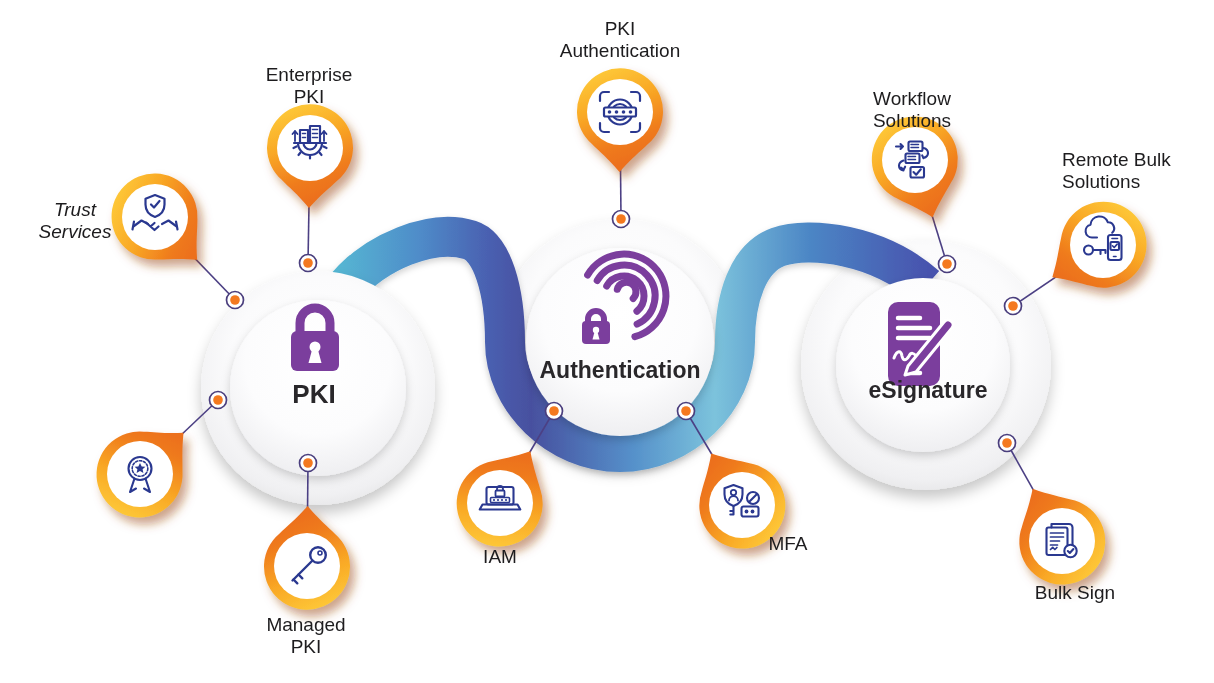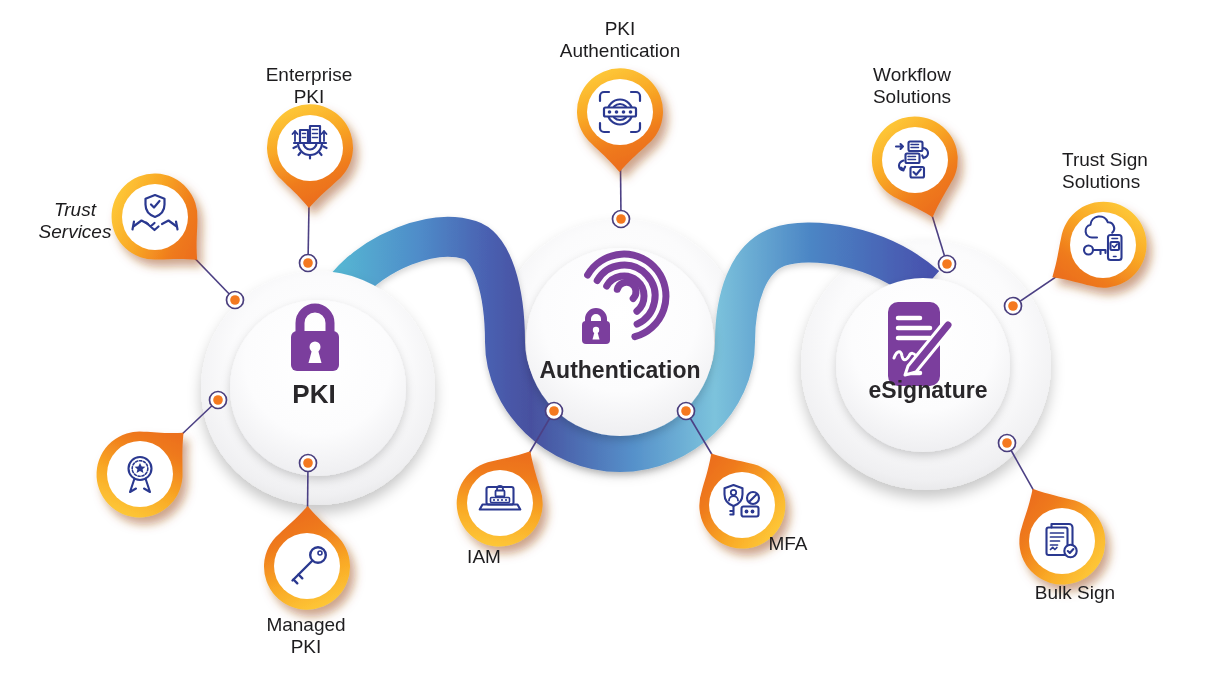--- a/index.html
+++ b/index.html
@@ -327,23 +327,23 @@
 <div class="hub-label big" style="left:314px;top:381px;">PKI</div>
 <div class="hub-label" style="left:620px;top:357px;">Authentication</div>
 <div class="hub-label" style="left:928px;top:377px;">eSignature</div>
 
 <div class="label" style="left:75px;top:199px;font-style:italic;">Trust
 Services</div>
 <div class="label" style="left:309px;top:64px;">Enterprise
 PKI</div>
 <div class="label" style="left:620px;top:18px;">PKI
 Authentication</div>
-<div class="label" style="left:912px;top:64px;">Workflow
+<div class="label" style="left:912px;top:88px;">Workflow
 Solutions</div>
-<div class="label left-align" style="left:1062px;top:149px;">Trust Sign
+<div class="label left-align" style="left:1062px;top:149px;">Remote Bulk
 Solutions</div>
 <div class="label" style="left:306px;top:614px;">Managed
 PKI</div>
-<div class="label" style="left:484px;top:546px;">IAM</div>
+<div class="label" style="left:500px;top:546px;">IAM</div>
 <div class="label" style="left:788px;top:533px;">MFA</div>
 <div class="label" style="left:1075px;top:582px;">Bulk Sign</div>
 
 </div>
 
 </body></html>

